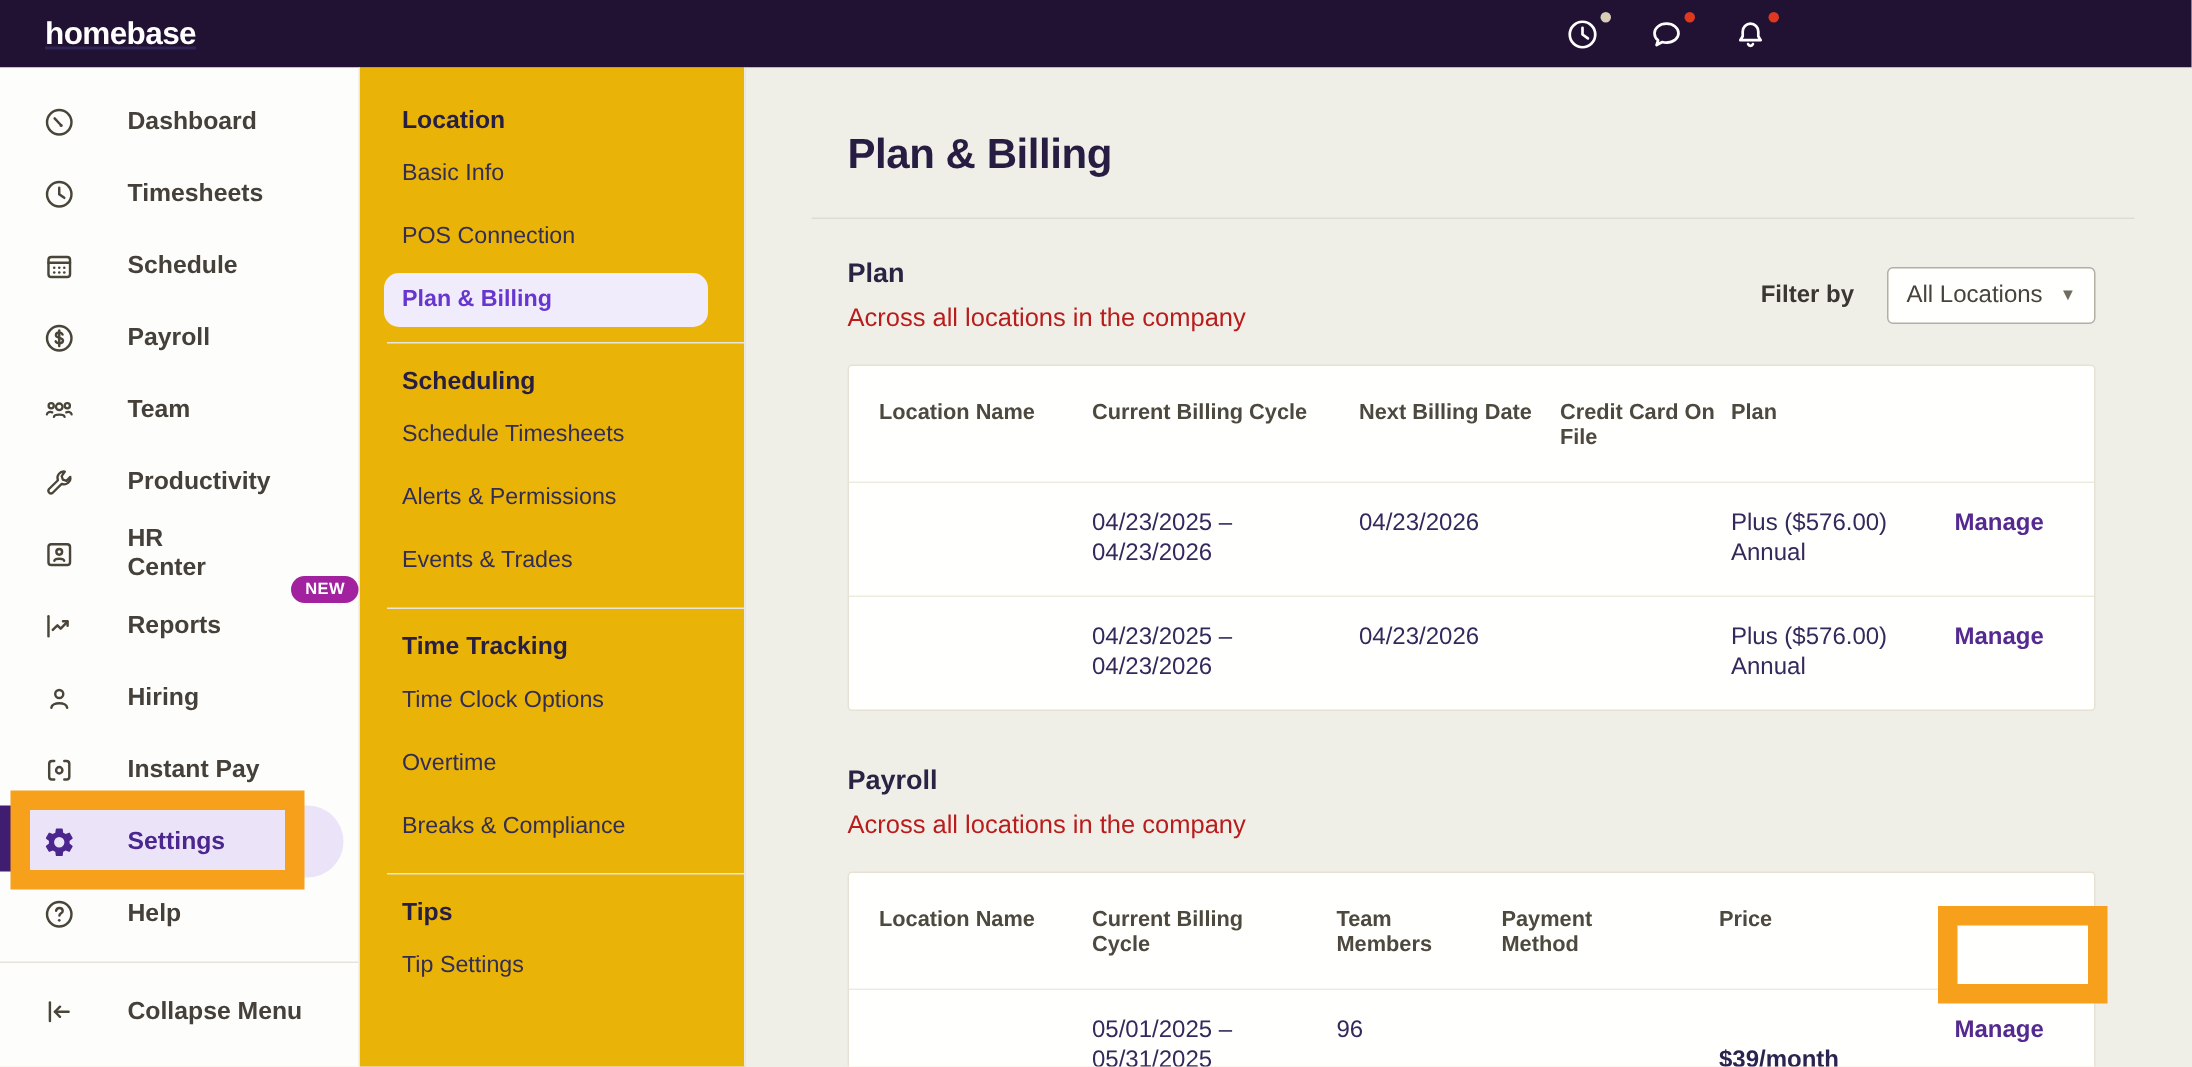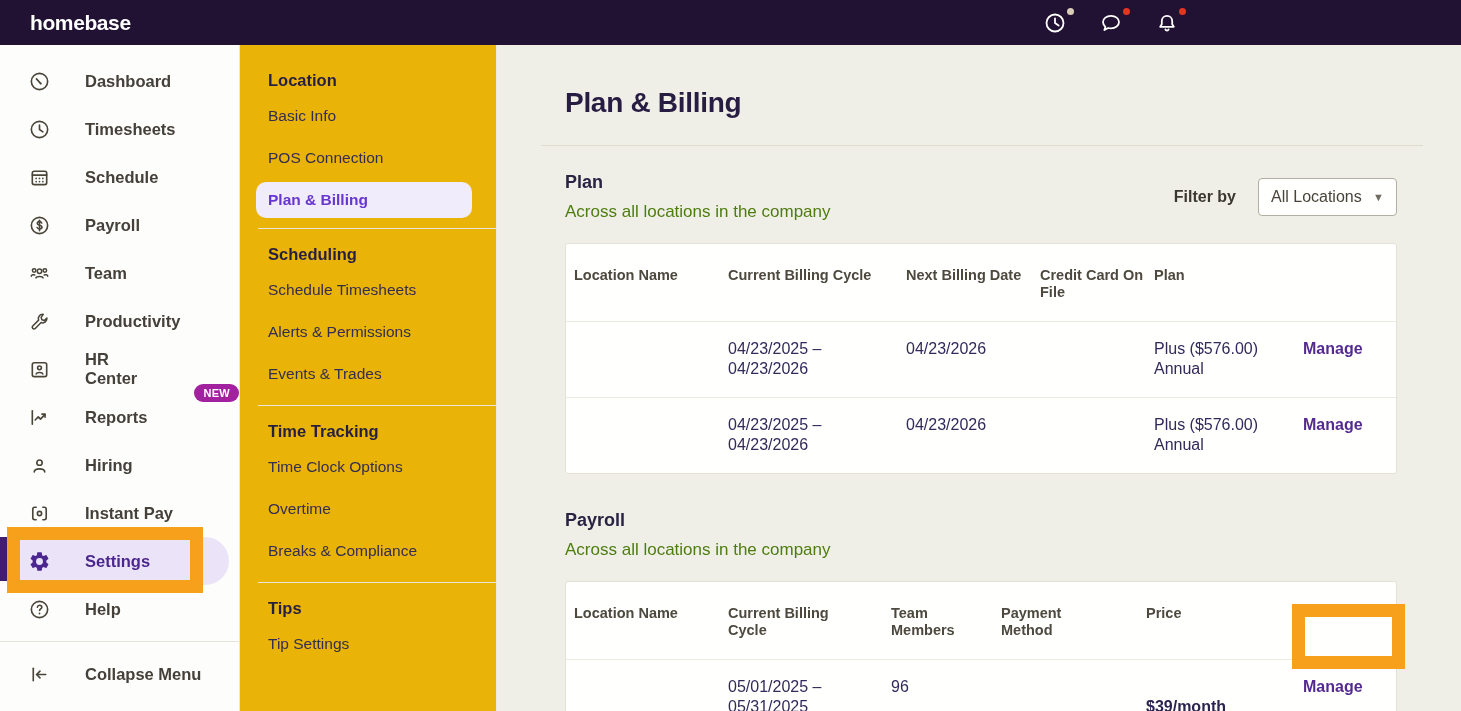--- a/index.html
+++ b/index.html
@@ -8,21 +8,21 @@
     position: relative;
     font-family: "Liberation Sans", sans-serif;
     background: #f0efe7;
     overflow: hidden;
     color: #2f2557;
   }
 
   
   .topbar {
     position: absolute; left: 0; top: 0; width: 1461px; height: 45px;
-    background: #211233; display: flex; align-items: center; padding: 0 30px;
+    background: #211233; display: flex; align-items: center; padding: 0 30px; text-decoration: underline;
   }
   .logo { color: #ffffff; font-size: 21px; font-weight: 800; letter-spacing: -0.4px; }
   .topbar-icons { margin-left: auto; margin-right: 252px; display: flex; gap: 32px; }
   .tb-icon { position: relative; width: 24px; height: 24px; color: #ffffff; cursor: pointer; }
   .tb-icon svg { width: 24px; height: 24px; display: block; }
   .tb-dot { position: absolute; top: -3px; right: -7px; width: 7px; height: 7px; border-radius: 50%; }
   .tb-dot.beige { background: #d9cdb8; }
   .tb-dot.red { background: #e0381f; }
 
   
@@ -71,21 +71,21 @@
   
   .main {
     position: absolute; left: 497px; top: 45px; right: 0; bottom: 0;
     background: #f0efe7; padding: 0 64px 0 68px; overflow: hidden;
   }
   .page-title { font-size: 28px; font-weight: 800; color: #271c41; margin: 42px 0 26px; letter-spacing: -0.3px; }
   .title-divider { border-top: 1px solid #deddd0; margin: 0 -26px 0 -24px; }
 
   .section-head { display: flex; justify-content: space-between; align-items: center; margin-top: 26px; }
   .section-head h2, .section-title { font-size: 18px; font-weight: 700; color: #2a2344; margin-bottom: 9px; }
-  .section-sub { font-size: 17px; color: #4d7c0f; }
+  .section-sub { font-size: 17px; color: #b91c1c; }
 
   .filter-wrap { display: flex; align-items: center; gap: 22px; }
   .filter-label { font-size: 16px; font-weight: 700; color: #3a3632; }
   .filter-select {
     width: 139px; height: 38px; background: #fffffe; border: 1px solid #b3afa2;
     border-radius: 4px; padding: 0 12px; display: flex; align-items: center;
     justify-content: space-between; font-size: 16px; color: #484439; cursor: pointer;
   }
   .caret { font-size: 11px; color: #6f6b60; }
 
@@ -97,21 +97,21 @@
   .payroll-cols{ grid-template-columns: 162px 163px 110px 145px 157px 1fr; }
   .t-row + .t-row { border-top: 1px solid #edebdf; }
   .th {
     padding: 23px 10px 20px 0; font-size: 14.5px; font-weight: 700;
     color: #4d493f; line-height: 17px;
   }
   .td {
     padding: 17px 10px 18px 0; font-size: 16px; color: #33295b;
     line-height: 20px; white-space: pre-line;
   }
-  .t-row > :first-child { padding-left: 8px; }
+  .t-row > :first-child { padding-left: 20px; }
   .w-cbc { max-width: 110px; } .w-tm { max-width: 75px; } .w-pm { max-width: 80px; }
   .manage-link { font-weight: 700; color: #552a90; cursor: pointer; white-space: normal; }
   .price-main { font-weight: 700; color: #2c2450; display: block; }
 
   .payroll-section { margin-top: 36px; }
 
   
   .hl { position: absolute; border: 13px solid #f7a01b; pointer-events: none; z-index: 100; }
   .hl-settings { left: 7px; top: 527px; width: 196px; height: 66px; }
   .hl-manage { left: 1292px; top: 604px; width: 113px; height: 65px; }

